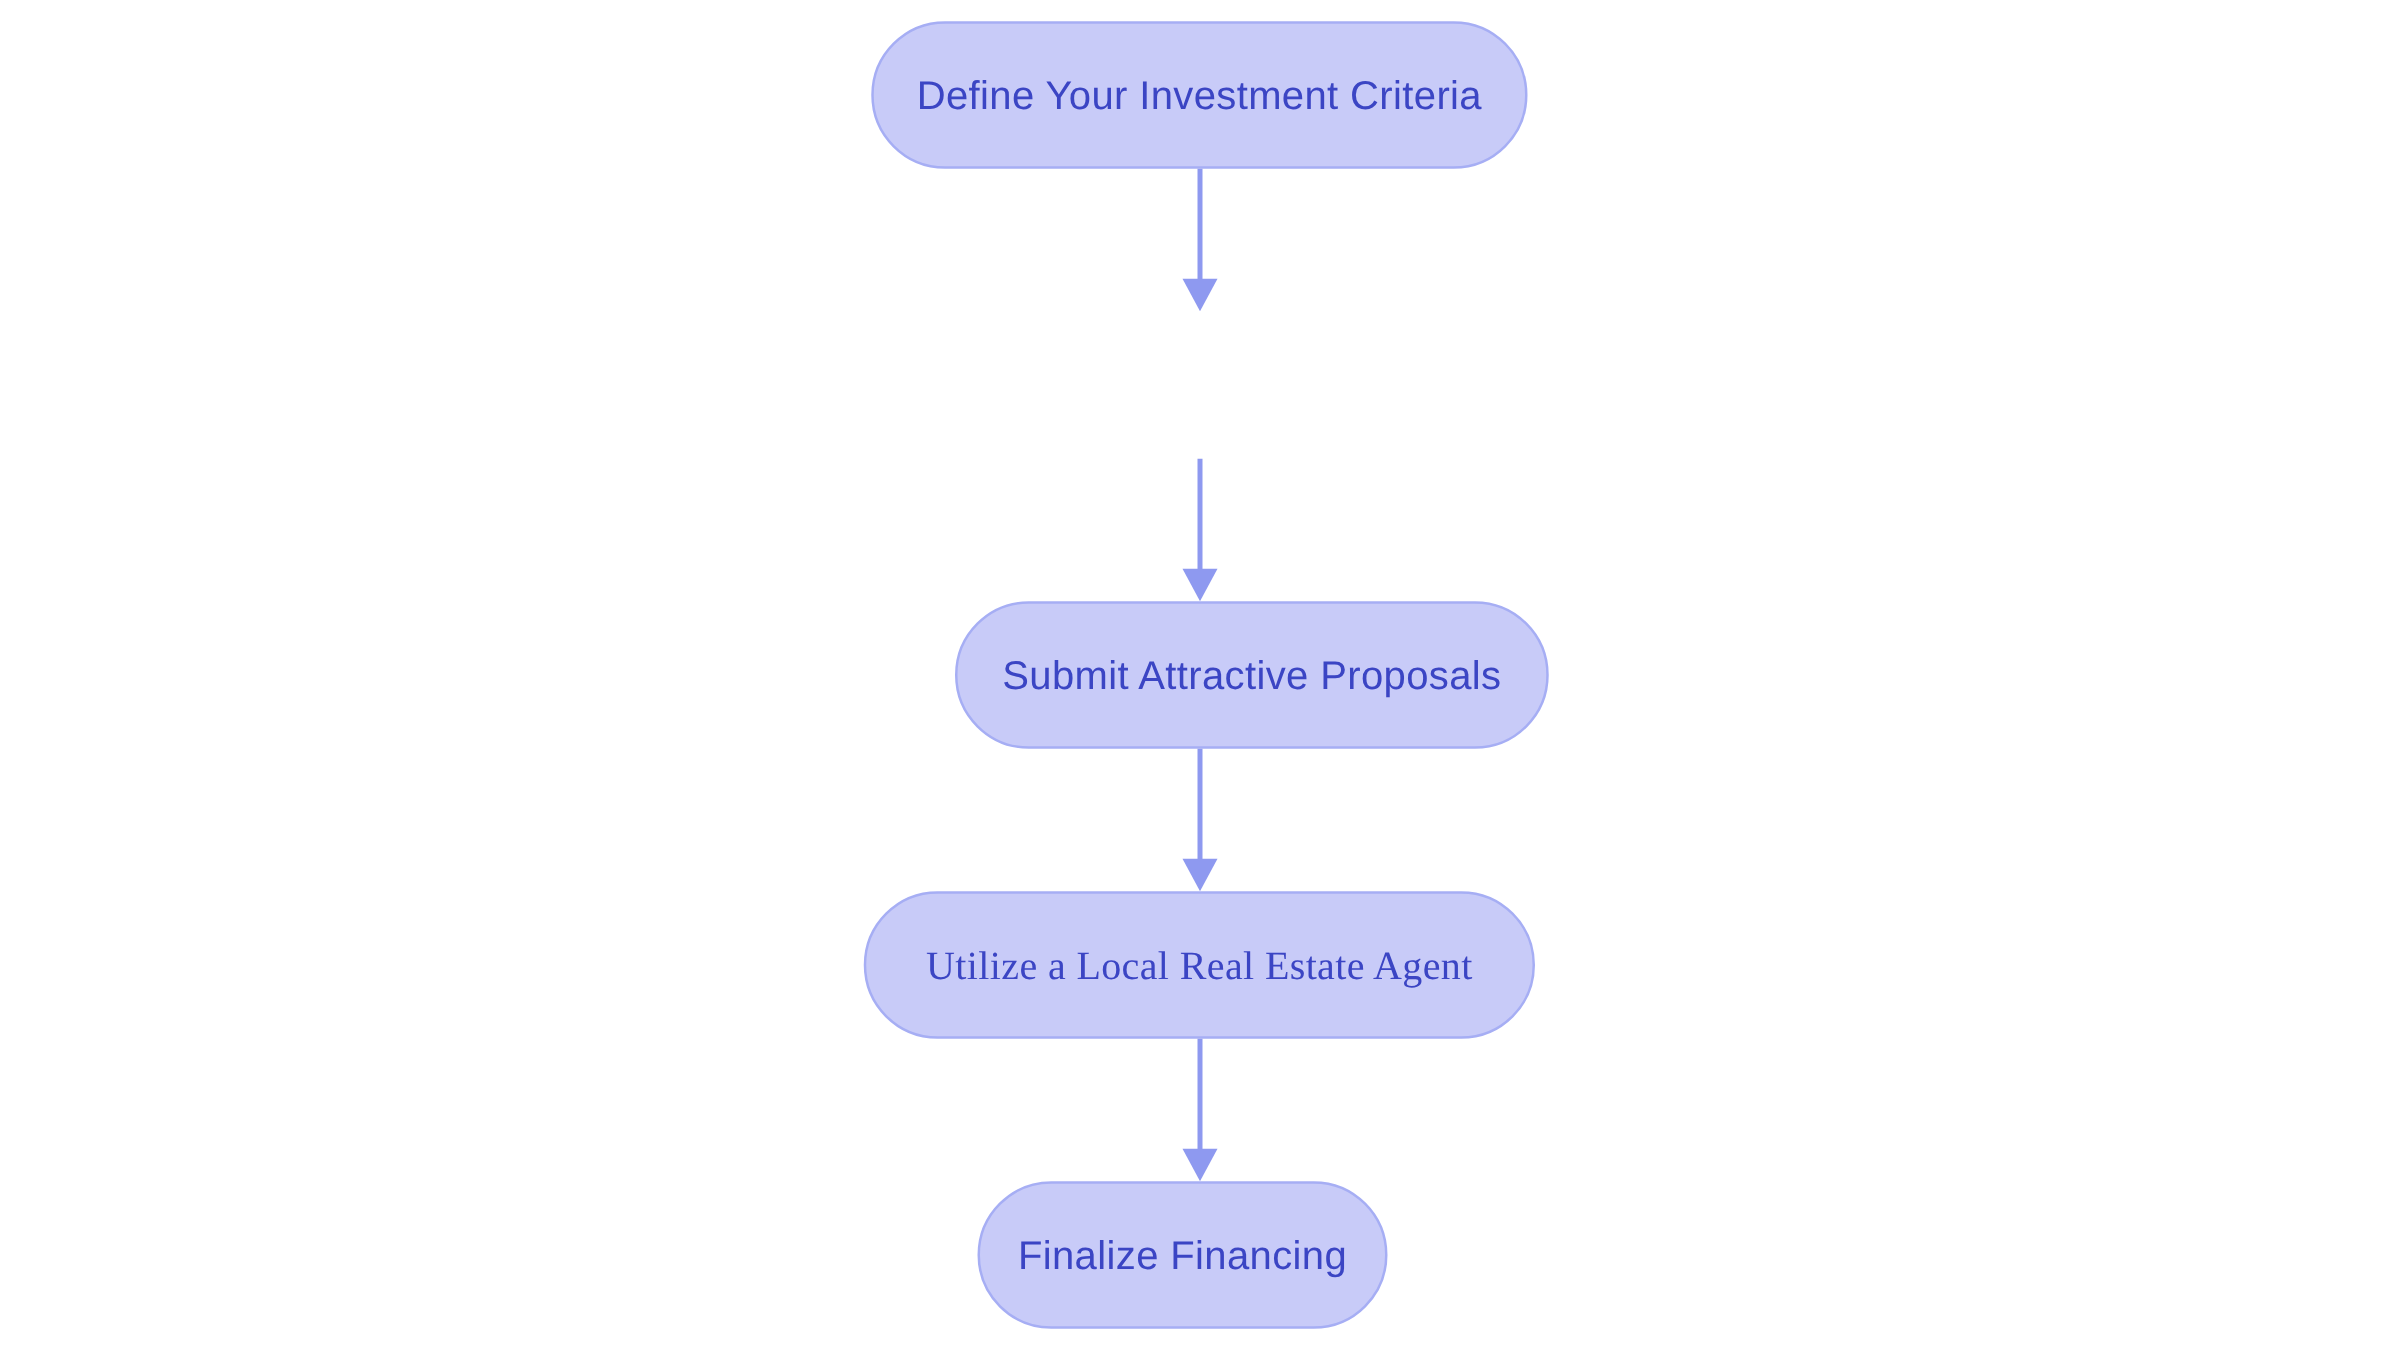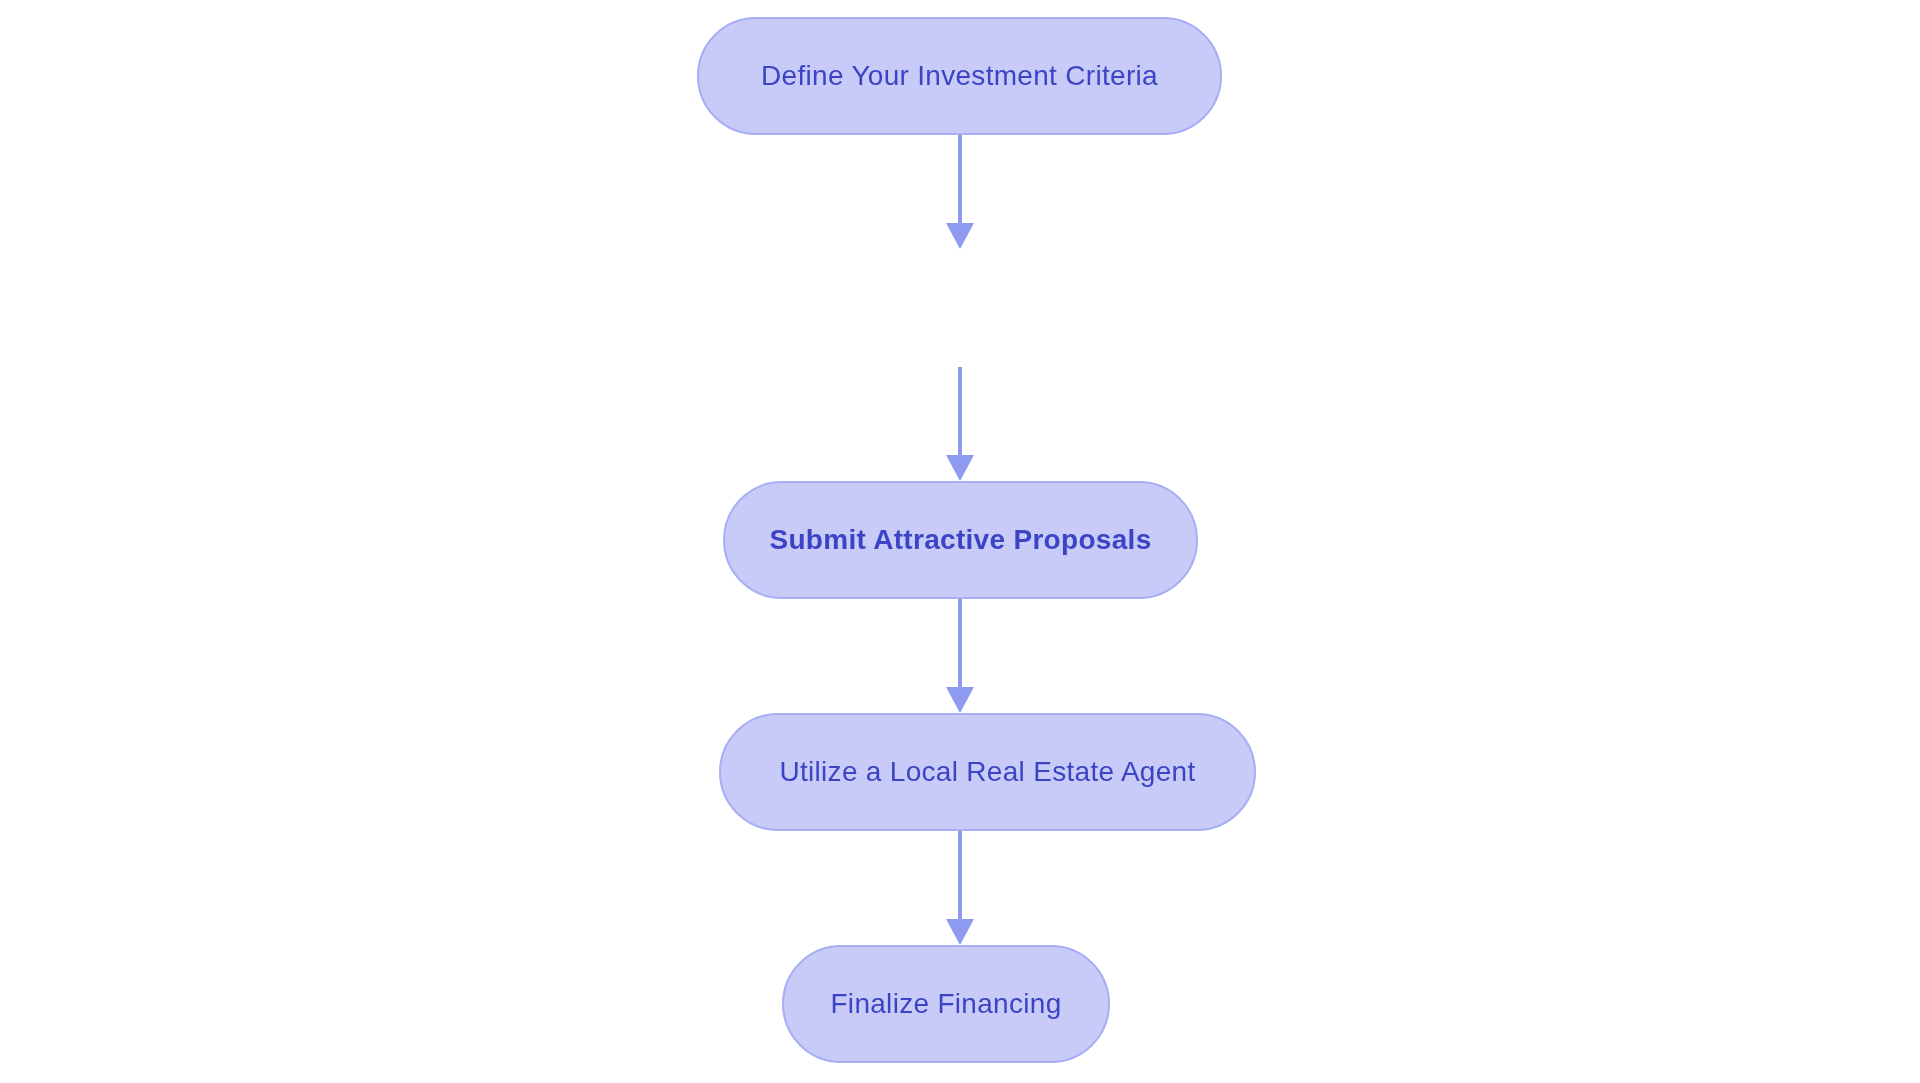--- a/index.html
+++ b/index.html
@@ -28,21 +28,21 @@
     height: 118px;
     border-radius: 59px;
     background: var(--node-fill);
     border: 2px solid var(--node-border);
     display: flex;
     align-items: center;
     justify-content: center;
   }
   .node-label {
     color: var(--node-text);
-    font-size: 28px;
+    font-size: 32px;
     letter-spacing: 0.3px;
     white-space: nowrap;
     text-align: right;
   }
   .arrow {
     position: absolute;
     width: 28px;
   }
   .arrow-line {
     position: absolute;
@@ -76,30 +76,30 @@
     <div class="arrow-line"></div>
     <div class="arrow-head"></div>
   </div>
 
 
   <div class="arrow" style="left:946px; top:367px; height:114px;">
     <div class="arrow-line"></div>
     <div class="arrow-head"></div>
   </div>
 
-  <div class="node" style="left:723px; top:481px; width:475px;font-weight:bold;">
+  <div class="node" style="left:764px; top:481px; width:475px;">
     <span class="node-label">Submit Attractive Proposals</span>
   </div>
 
   <div class="arrow" style="left:946px; top:599px; height:114px;">
     <div class="arrow-line"></div>
     <div class="arrow-head"></div>
   </div>
 
-  <div class="node" style="left:719px; top:713px; width:537px;">
+  <div class="node" style="left:691px; top:713px; width:537px;font-family:Liberation Serif, serif;">
     <span class="node-label">Utilize a Local Real Estate Agent</span>
   </div>
 
   <div class="arrow" style="left:946px; top:831px; height:114px;">
     <div class="arrow-line"></div>
     <div class="arrow-head"></div>
   </div>
 
   <div class="node" style="left:782px; top:945px; width:328px;">
     <span class="node-label">Finalize Financing</span>

